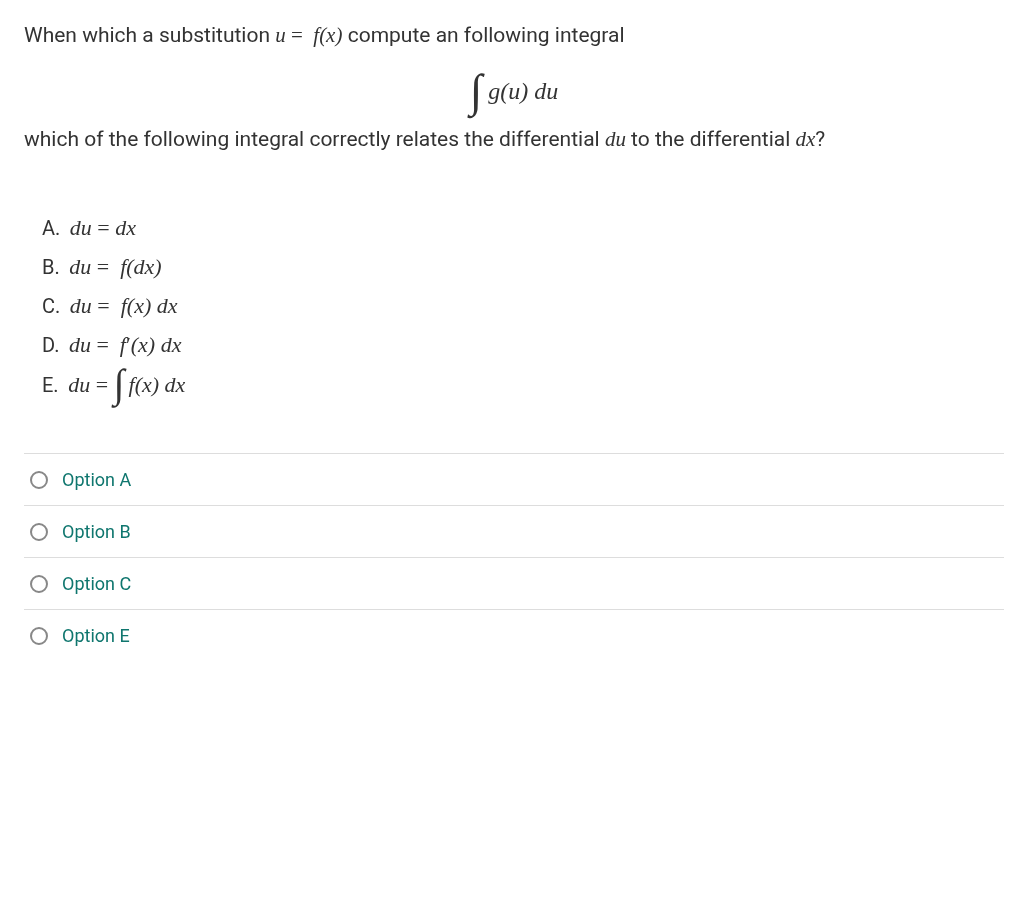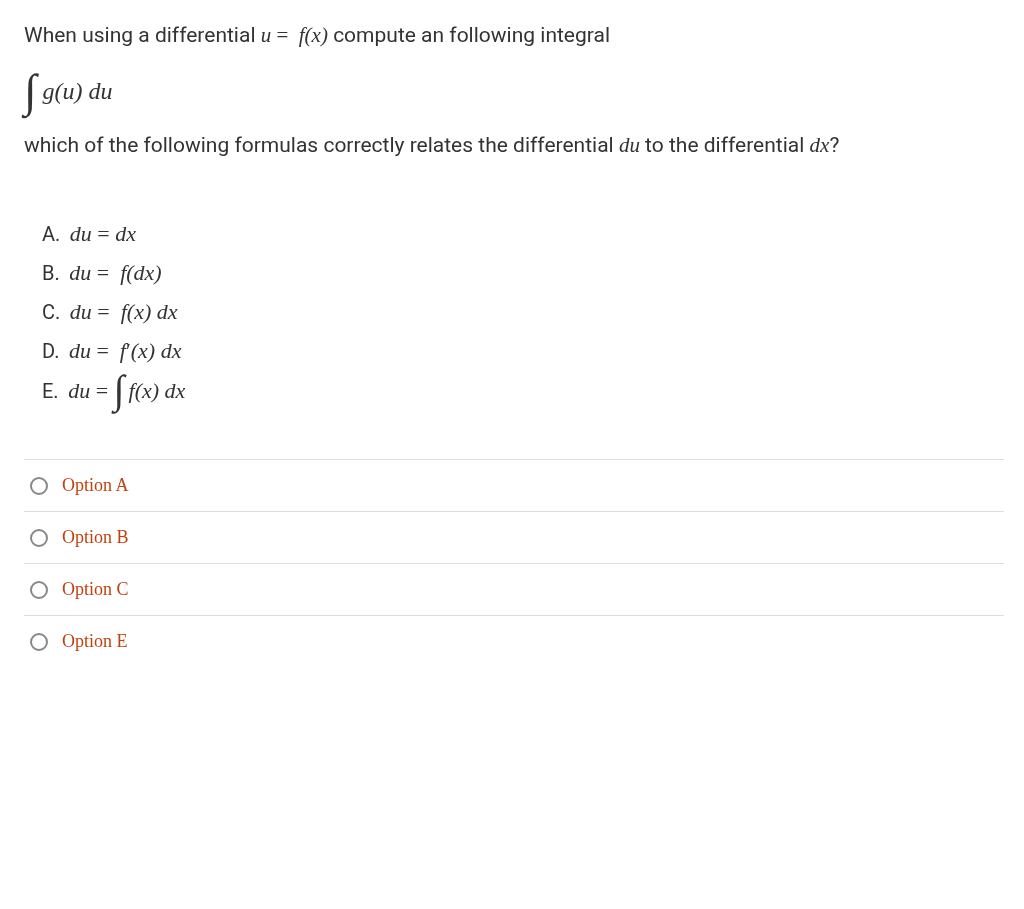--- a/index.html
+++ b/index.html
@@ -18,24 +18,24 @@
   }
   .math-var {
     font-style: italic;
     font-family: "Times New Roman", Times, serif;
   }
   .math-rm {
     font-family: "Times New Roman", Times, serif;
     font-style: normal;
   }
   .display-math {
-    text-align: left;
+    text-align: center;
     font-family: "Times New Roman", Times, serif;
     font-size: 24px;
-    margin: 18px 0 14px 0;
+    margin: 18px 0 8px 0;
   }
   .integral-sign {
     font-size: 46px;
     display: inline-block;
     vertical-align: middle;
     font-style: italic;
     margin-right: 6px;
     line-height: 1;
     position: relative;
     top: -2px;
@@ -66,51 +66,50 @@
   }
   .options {
     margin-top: 46px;
   }
   .option-row {
     border-top: 1px solid #ddd;
     padding: 12px 6px;
     display: flex;
     align-items: center;
     font-size: 18px;
-    color: #c2410c;
-    font-family: Liberation Serif, serif;
+    color: #0f766e;
   }
   .option-row:last-child {
     border-bottom: none;
   }
   .radio {
     width: 18px;
     height: 18px;
     border: 2px solid #888;
     border-radius: 50%;
     margin-right: 14px;
     flex: 0 0 auto;
   }
   .prime {
     font-style: normal;
   }
 </style>
 </head>
 <body>
 
 <div class="question-text">
-  <span>When using a differential </span><span class="math-var">u</span><span class="math-rm"> = </span>&nbsp;<span class="math-var">f(x)</span><span> compute an following integral</span>
+  <span>When which a substitution </span><span class="math-var">u</span><span class="math-rm"> = </span>&nbsp;<span class="math-var">f(x)</span><span> compute an following integral</span>
 </div>
 
 <div class="display-math">
   <span class="integral-sign">∫</span><span class="math-var">g</span><span class="math-var">(u)</span><span class="math-var"> du</span>
 </div>
 
 <div class="question-text">
-  <span>which of the following formulas correctly relates the differential </span><span class="math-var">du</span><span> to the differential </span><span class="math-var">dx</span><span>?</span>
+  <span>which of the following integral correctly relates the differential </span><span class="math-var">du</span><span> to the differential </span><span class="math-var">dx</span><span>?</span>
 </div>
 
 <div class="answer-list">
   <div class="item">
     <span class="label">A.</span>
     <span class="math-var">du</span><span class="math-rm"> = </span><span class="math-var">dx</span>
   </div>
   <div class="item">
     <span class="label">B.</span>
     <span class="math-var">du</span><span class="math-rm"> = </span>&nbsp;<span class="math-var">f</span><span class="math-var">(dx)</span>

